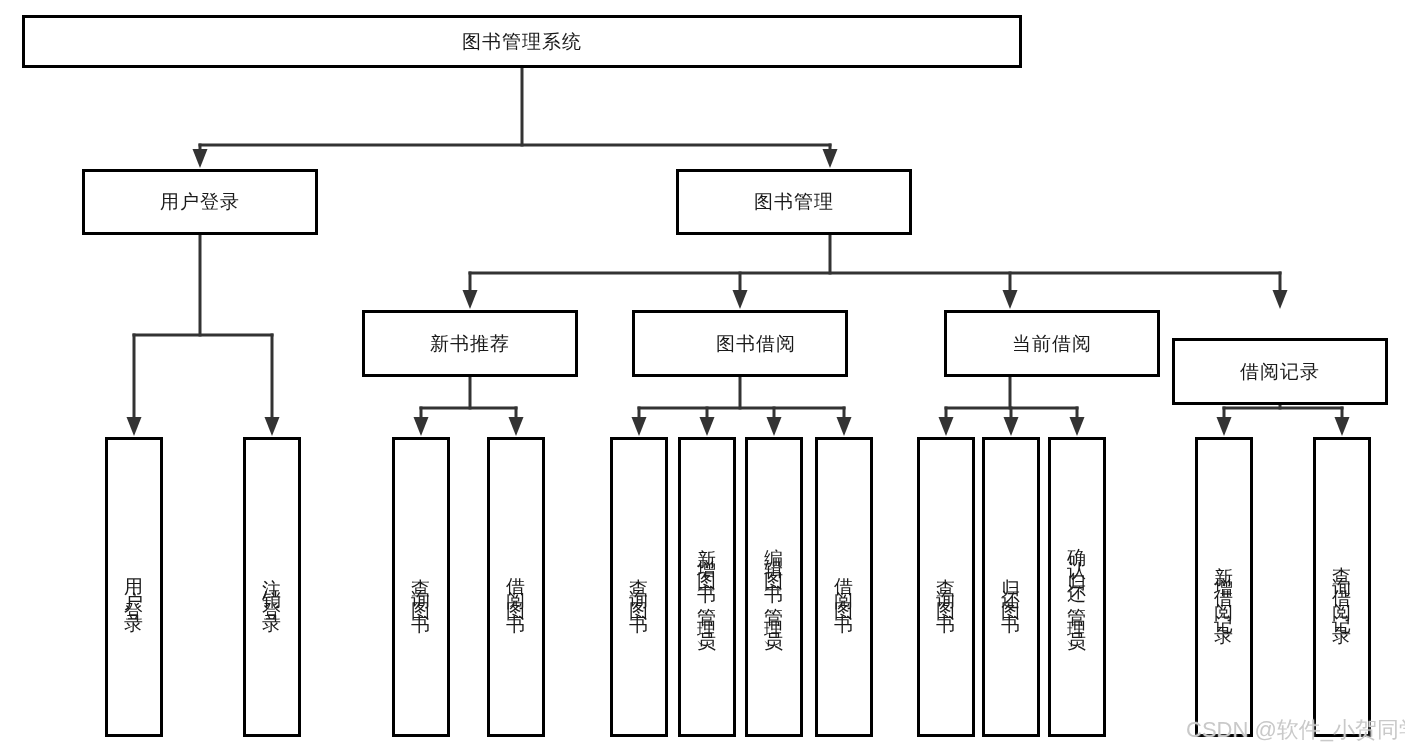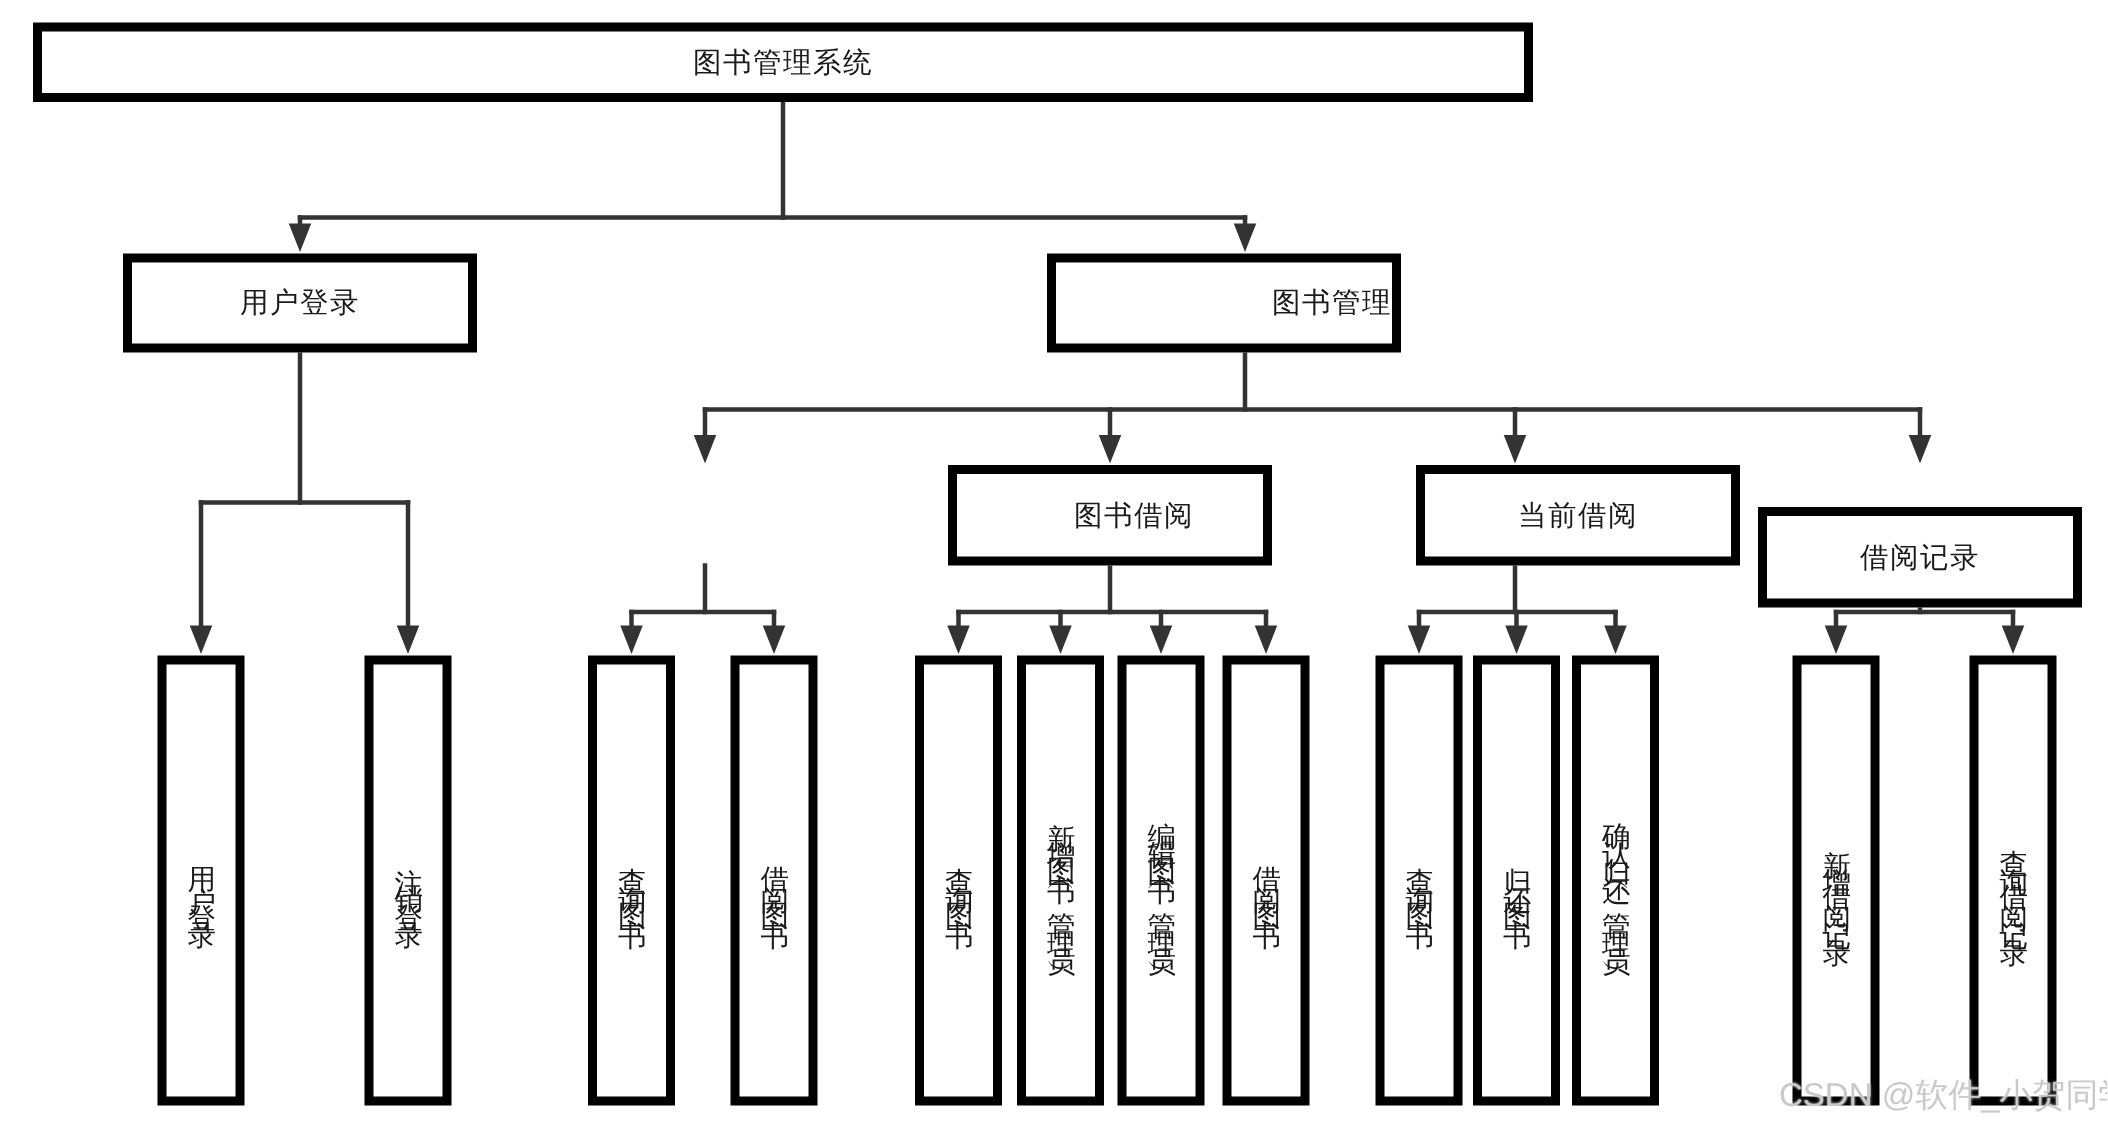--- a/index.html
+++ b/index.html
@@ -7,21 +7,21 @@
     position:relative;
     width:1405px;height:747px;
     background:#ffffff;
     font-family:"Liberation Sans","DejaVu Sans",sans-serif;
     overflow:hidden;
   }
   #connectors{position:absolute;left:0;top:0;width:1405px;height:747px;z-index:1;}
   .box{
     position:absolute;
     box-sizing:border-box;
-    border:6px solid #000000;
+    border:3px solid #000000;
     background:#ffffff;
     display:flex;align-items:center;justify-content:center;
     color:#1a1a1a;
     z-index:2;
   }
   .h-label{font-size:19px;letter-spacing:1px;white-space:nowrap;}
   .root{left:22px;top:15px;width:1000px;height:53px;}
   .lvl2{top:169px;width:236px;height:66px;}
   .lvl3{top:310px;width:216px;height:67px;}
   .leaf{
@@ -118,24 +118,27 @@
     </g>
   </svg>
 
   <div class="box root">
     <span class="h-label">图书管理系统</span>
   </div>
 
   <div class="box lvl2" style="left:82px;">
     <span class="h-label">用户登录</span>
   </div>
-  <div class="box lvl2" style="left:698px;justify-content:flex-end;">
+  <div class="box lvl2" style="left:676px;">
     <span class="h-label">图书管理</span>
   </div>
 
+  <div class="box lvl3" style="left:362px;">
+    <span class="h-label">新书推荐</span>
+  </div>
   <div class="box lvl3" style="left:632px;padding-left:32px;">
     <span class="h-label">图书借阅</span>
   </div>
   <div class="box lvl3" style="left:944px;text-align:right;">
     <span class="h-label">当前借阅</span>
   </div>
   <div class="box lvl3" style="left:1172px;margin-top:28px;">
     <span class="h-label">借阅记录</span>
   </div>
 

